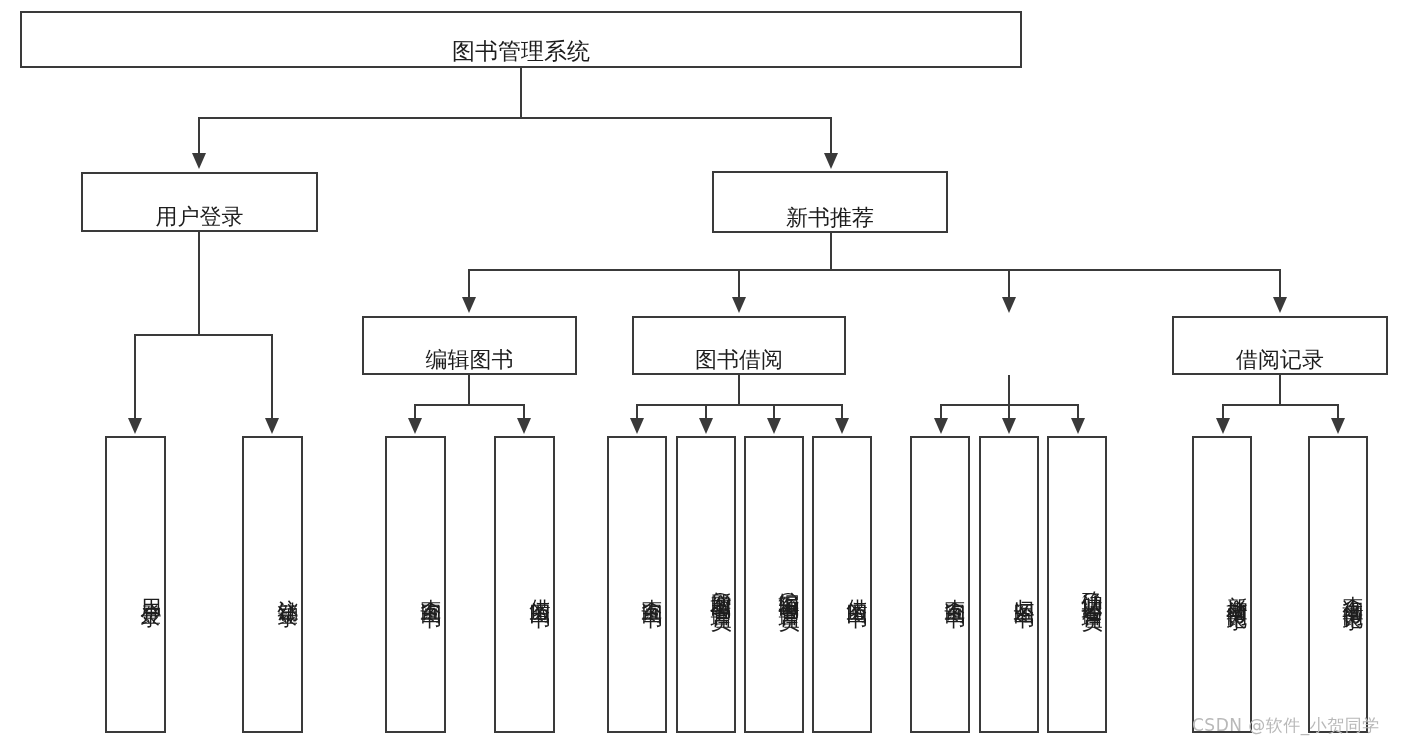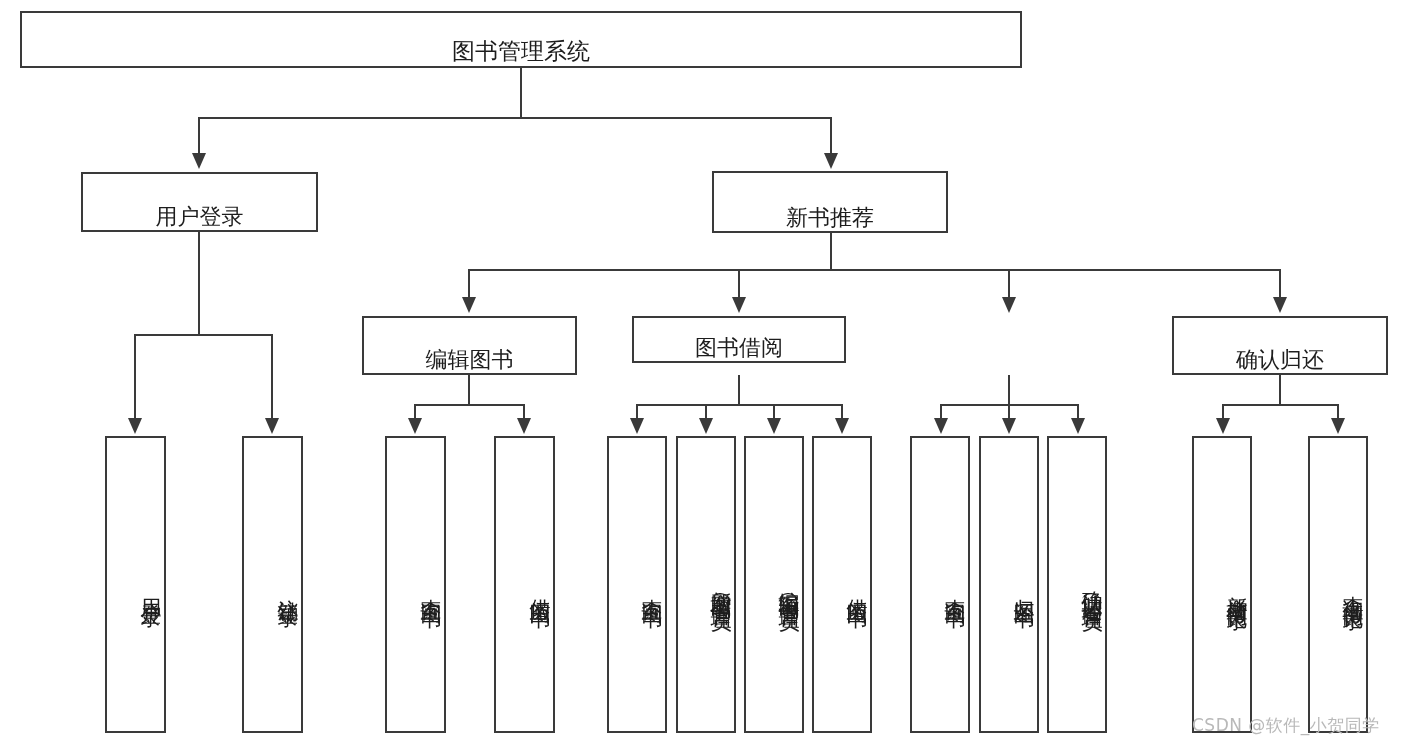--- a/index.html
+++ b/index.html
@@ -116,25 +116,25 @@
   <div class="ln v" style="left:738px;top:269px;height:30px;"></div>
   <div class="arrow" style="left:732px;top:297px;"></div>
   <div class="ln v" style="left:1008px;top:269px;height:30px;"></div>
   <div class="arrow" style="left:1002px;top:297px;"></div>
   <div class="ln v" style="left:1279px;top:269px;height:30px;"></div>
   <div class="arrow" style="left:1273px;top:297px;"></div>
 
   <div class="box lvl3" style="left:362px;top:316px;width:215px;height:59px;">
     <span>编辑图书</span>
   </div>
-  <div class="box lvl3" style="left:632px;top:316px;width:214px;height:47px;">
+  <div class="box lvl3" style="left:632px;top:316px;width:214px;height:59px;">
     <span>图书借阅</span>
   </div>
   <div class="box lvl3" style="left:1172px;top:316px;width:216px;height:59px;">
-    <span>确认归还</span>
+    <span>借阅记录</span>
   </div>
 
   <div class="ln v" style="left:468px;top:375px;height:30px;"></div>
   <div class="ln h" style="left:414px;top:404px;width:110px;"></div>
   <div class="ln v" style="left:414px;top:404px;height:16px;"></div>
   <div class="arrow" style="left:408px;top:418px;"></div>
   <div class="ln v" style="left:523px;top:404px;height:16px;"></div>
   <div class="arrow" style="left:517px;top:418px;"></div>
 
   <div class="ln v" style="left:738px;top:375px;height:30px;"></div>

